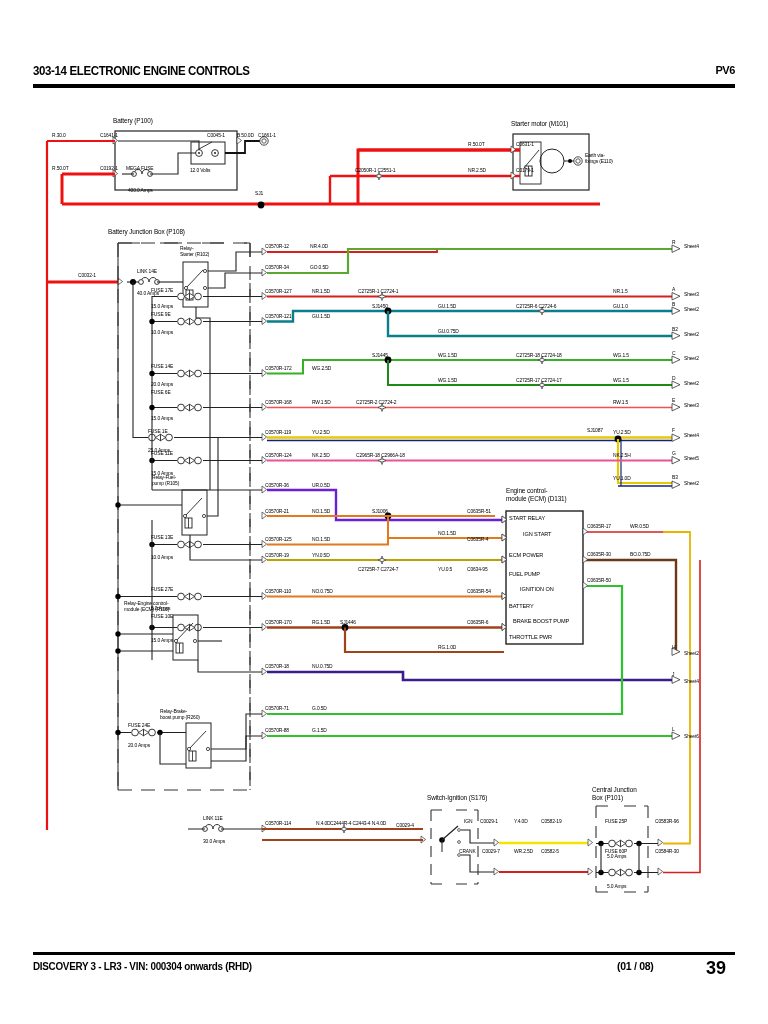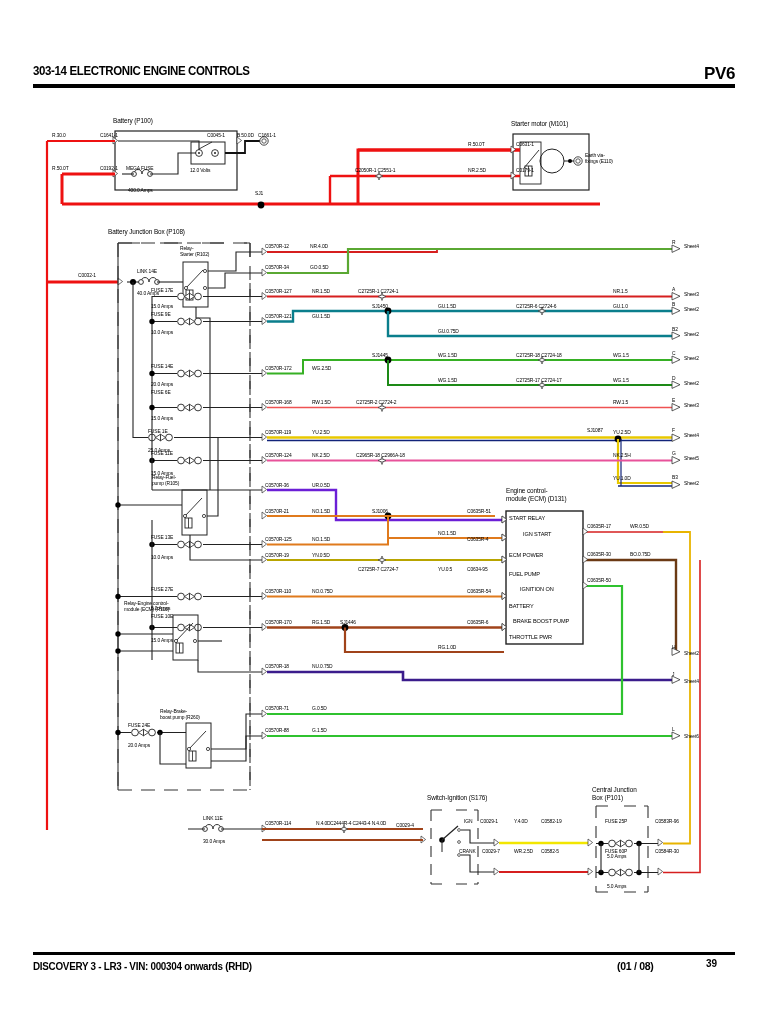--- a/index.html
+++ b/index.html
@@ -2,27 +2,27 @@
 <html><head>
 <meta charset="utf-8">
 <style>
   html,body{margin:0;padding:0;background:#fff;}
   body{width:768px;height:1024px;font-family:"Liberation Sans",sans-serif;color:#000;overflow:hidden;}
   #page{position:relative;width:768px;height:1024px;background:#fff;}
 
   
   .hdr-title{position:absolute;left:33px;top:64px;font-size:12.5px;font-weight:bold;letter-spacing:-0.4px;
              transform:scaleX(.92);transform-origin:left center;}
-  .hdr-right{position:absolute;right:33px;top:64px;font-size:17px;font-weight:bold;letter-spacing:-0.4px;}
+  .hdr-right{position:absolute;right:33px;top:64px;font-size:11px;font-weight:bold;letter-spacing:-0.4px;}
   .hdr-rule{position:absolute;left:33px;top:84px;width:702px;height:3.5px;background:#000;}
   .ftr-rule{position:absolute;left:33px;top:952px;width:702px;height:3px;background:#000;}
   .ftr-left{position:absolute;left:33px;top:960px;font-size:10.5px;font-weight:bold;letter-spacing:-0.3px;
             transform:scaleX(.94);transform-origin:left center;}
   .ftr-mid{position:absolute;left:617px;top:960px;font-size:10.5px;font-weight:bold;letter-spacing:-0.3px;}
-  .ftr-pg{position:absolute;left:706px;top:958px;font-size:10px;font-weight:bold;}
+  .ftr-pg{position:absolute;left:706px;top:958px;font-size:18px;font-weight:bold;}
 
   
   .lbl{position:absolute;font-size:5.2px;line-height:6px;white-space:nowrap;letter-spacing:-0.15px;
        transform:scaleX(.95);transform-origin:left center;}
   .boxlbl{position:absolute;font-size:6.4px;line-height:7.4px;white-space:nowrap;letter-spacing:-0.1px;}
   .pinlbl{position:absolute;font-size:5.6px;line-height:6.4px;white-space:nowrap;letter-spacing:-0.1px;}
 </style>
 </head>
 <body>
 

